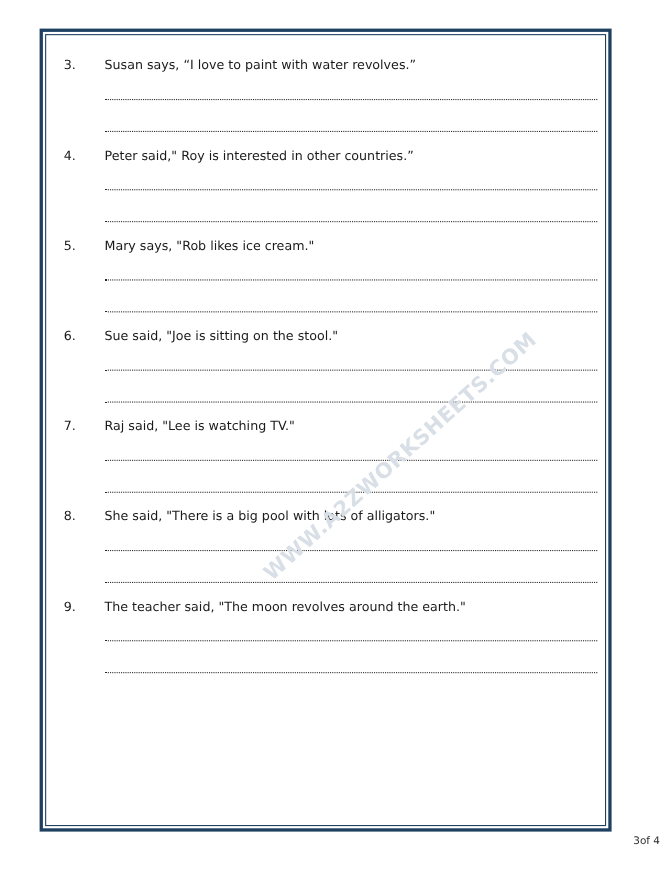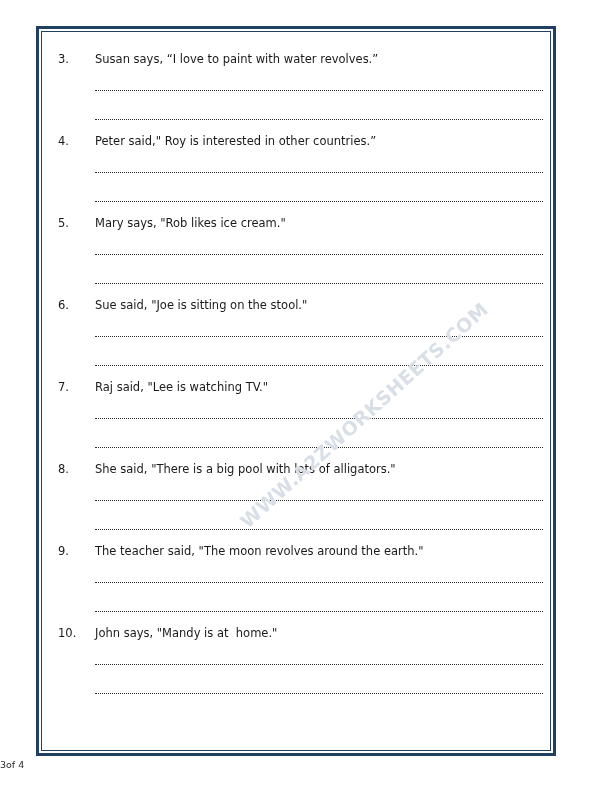--- a/index.html
+++ b/index.html
@@ -105,21 +105,21 @@
   }
   .answer-line.l1 { top: 39px; }
   .answer-line.l2 { top: 68px; }
 
   
   .footer {
     position: absolute;
     left: 0;
     top: 759px;
     width: 600px;
-    text-align: left;
+    text-align: right;
     font-size: 9.5px;
     color: #2b2b2b;
     font-family: "DejaVu Sans", sans-serif;
     white-space: pre;
   }
 </style>
 </head>
 <body>
 
 <div class="page-frame">
@@ -185,25 +185,17 @@
 
     <div class="qitem" style="top:514px;">
       <div class="qhead">
         <span class="qnum">9.</span>
         <span class="qtext">The teacher said, "The moon revolves around the earth."</span>
       </div>
       <div class="answer-line l1"></div>
       <div class="answer-line l2"></div>
     </div>
 
-    <div class="qitem" style="top:596px;">
-      <div class="qhead">
-        <span class="qnum">10.</span>
-        <span class="qtext">John says, "Mandy is at  home."</span>
-      </div>
-      <div class="answer-line l1"></div>
-      <div class="answer-line l2"></div>
-    </div>
 
   </div>
 </div>
 
 <div class="footer">3of 4</div>
 
 </body></html>

